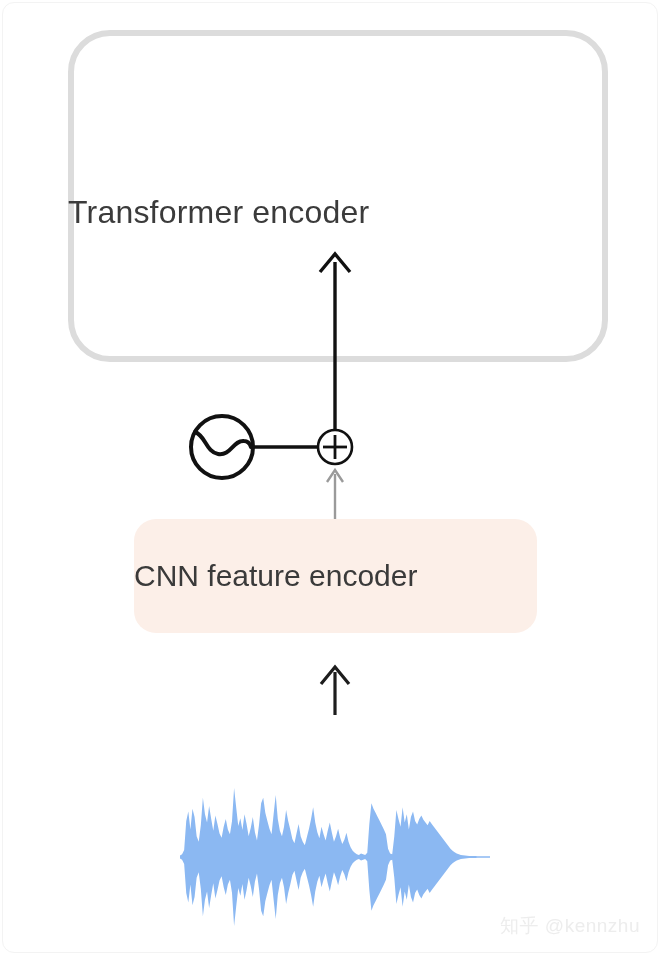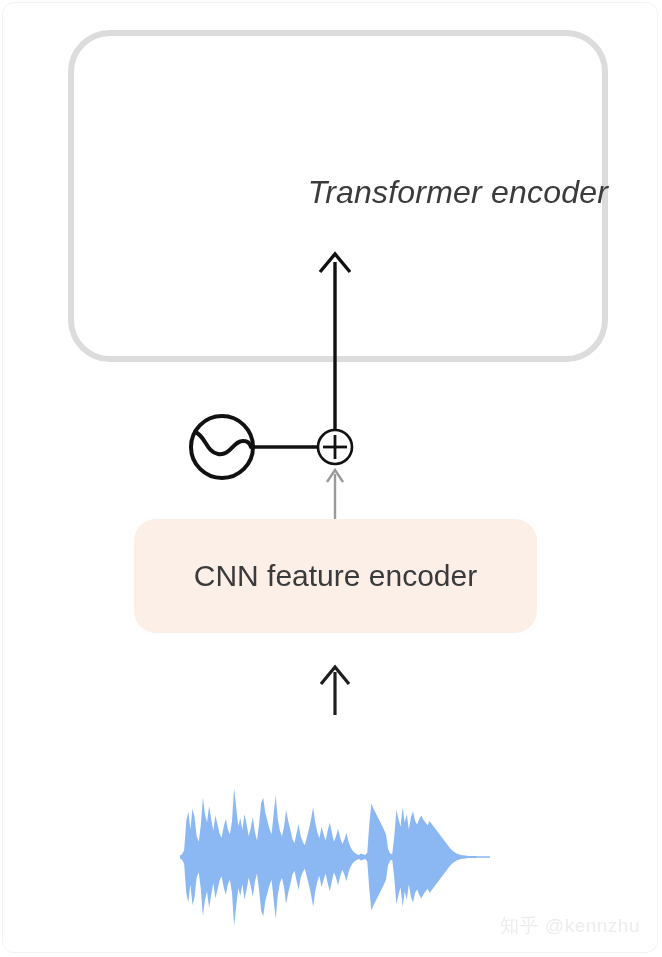--- a/index.html
+++ b/index.html
@@ -36,47 +36,45 @@
     width: 540px;
     height: 332px;
     box-sizing: border-box;
     border: 6px solid #dcdcdc;
     border-radius: 42px;
     background: #ffffff;
   }
   #transformer-label {
     position: absolute;
     left: 68px;
-    top: 170px;
+    top: 190px;
     width: 540px;
-    text-align: right;
+    text-align: left;
     font-size: 32px;
     color: #3b3b3b;
     letter-spacing: 0.2px;
     line-height: 44px;
     white-space: nowrap;
-    font-style: italic;
   }
 
   
   #cnn-box {
     position: absolute;
     left: 134px;
     top: 519px;
     width: 403px;
     height: 114px;
     background: #fcefe8;
     border-radius: 22px;
   }
   #cnn-label {
     position: absolute;
     left: 134px;
     top: 556px;
     width: 403px;
-    text-align: center;
     font-size: 30px;
     color: #3a3a3a;
     line-height: 40px;
     white-space: nowrap;
   }
 
   
   #wiring {
     position: absolute;
     left: 0;

